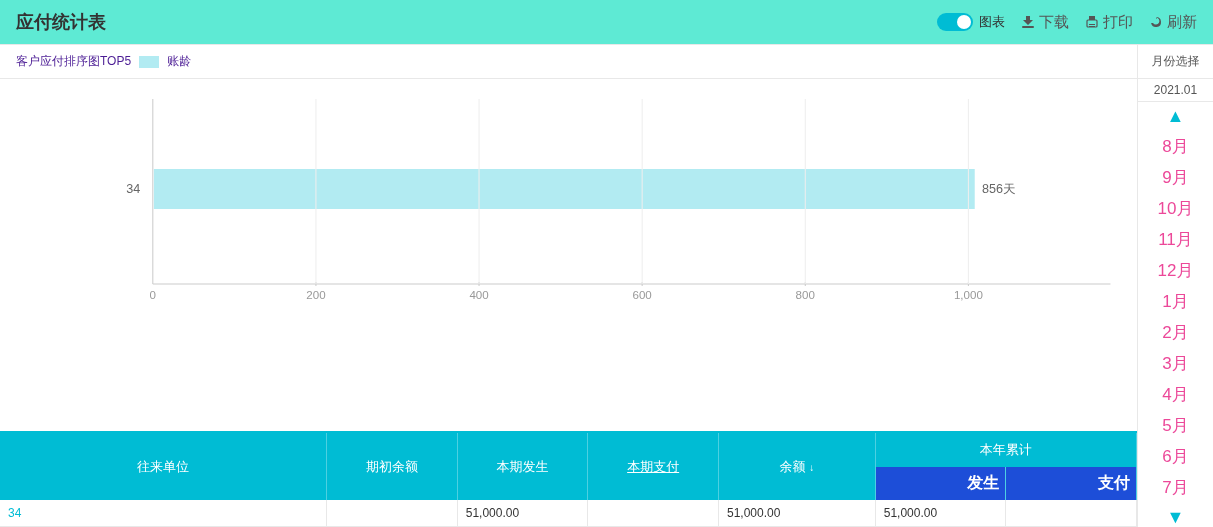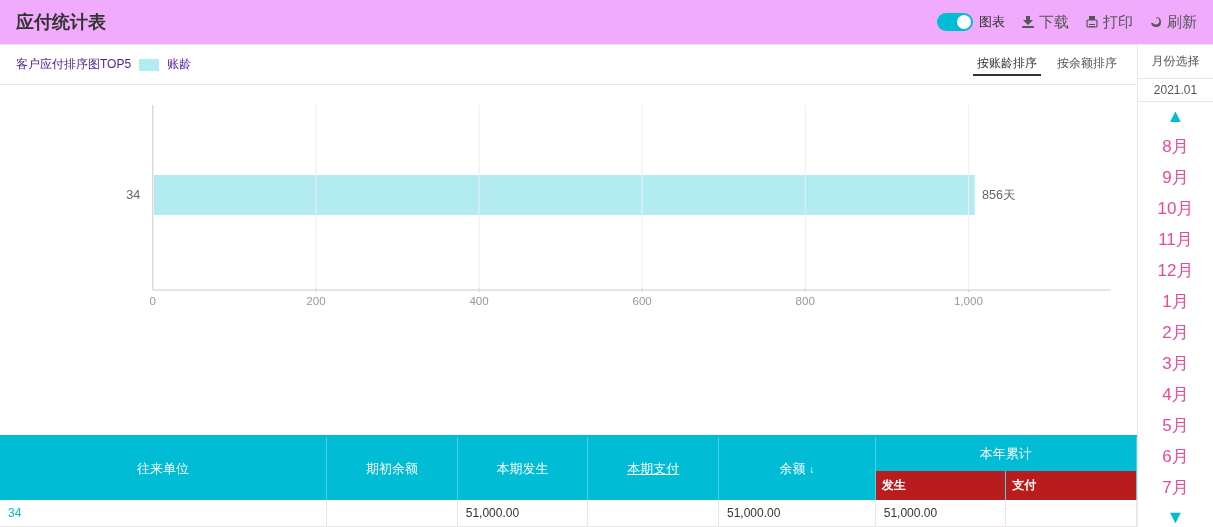--- a/index.html
+++ b/index.html
@@ -1,21 +1,21 @@
 <!DOCTYPE html>
 <html><head>
   <meta charset="utf-8">
   <style>
     * { box-sizing: border-box; margin: 0; padding: 0; }
     body { font-family: "Microsoft YaHei", Arial, sans-serif; font-size: 13px; background: #f5f5f5; color: #333; }
     
     .app-container { width: 1213px; height: 527px; display: flex; flex-direction: column; background: #fff; overflow: hidden; }
     
     
-    .header { display: flex; align-items: center; padding: 10px 16px; border-bottom: 1px solid #e8e8e8; background: #f0abfc; }
+    .header { display: flex; align-items: center; padding: 10px 16px; border-bottom: 1px solid #e8e8e8; background: #5eead4; }
     .header-title { font-size: 18px; font-weight: bold; color: #333; flex: 1; }
     .header-actions { display: flex; align-items: center; gap: 16px; }
     .toggle-wrap { display: flex; align-items: center; gap: 6px; }
     .toggle-switch { width: 36px; height: 18px; background: #00bcd4; border-radius: 9px; position: relative; cursor: pointer; }
     .toggle-switch::after { content: ''; position: absolute; width: 14px; height: 14px; background: #fff; border-radius: 50%; top: 2px; right: 2px; }
     .action-btn { display: flex; align-items: center; gap: 4px; color: #555; cursor: pointer; font-size: 15px; }
     
     
     .main-area { display: flex; flex: 1; overflow: hidden; }
     
@@ -31,21 +31,21 @@
     .sort-tab.active { color: #333; border-bottom: 2px solid #333; }
     
     
     .chart-area { flex: 1; padding: 10px 16px 0; position: relative; min-height: 280px; max-height: 360px; }
     
     
     .table-section { border-top: 2px solid #00bcd4; }
     .table-wrap { overflow-x: auto; }
     table { width: 100%; border-collapse: collapse; }
     .table-header-row th { background: #00bcd4; color: #fff; text-align: center; padding: 8px 6px; font-size: 13px; font-weight: normal; border-right: 1px solid #4dd0e1; }
-    .table-subheader-row th { background: #b91c1c; color: #fff; text-align: left; padding: 6px; font-size: 12px; border-right: 1px solid #4dd0e1; }
+    .table-subheader-row th { background: #1d4ed8; color: #fff; text-align: right; padding: 6px; font-size: 16px; border-right: 1px solid #4dd0e1; }
     .table-data-row td { padding: 6px 8px; border-bottom: 1px solid #e8e8e8; border-right: 1px solid #e8e8e8; font-size: 12px; text-align: left; }
     .table-data-row td:first-child { text-align: left; }
     .table-data-row td a { color: #00bcd4; text-decoration: none; }
     
     
     .right-sidebar { width: 76px; border-left: 1px solid #e8e8e8; background: #fff; display: flex; flex-direction: column; align-items: center; padding: 0; overflow-y: auto; }
     .sidebar-title { font-size: 12px; color: #555; padding: 8px 4px; text-align: center; border-bottom: 1px solid #e8e8e8; width: 100%; }
     .sidebar-year { font-size: 12px; color: #555; padding: 4px; text-align: center; border-bottom: 1px solid #e8e8e8; width: 100%; }
     .sidebar-nav { display: flex; flex-direction: column; align-items: center; width: 100%; }
     .nav-arrow { color: #00bcd4; font-size: 18px; cursor: pointer; padding: 4px; text-align: center; width: 100%; }
@@ -91,24 +91,20 @@
 
   <div class="main-area">
 
     <div class="chart-section">
 
       <div class="chart-header">
         <div class="chart-legend">
           <span>客户应付排序图TOP5</span>
           <span class="legend-color"></span>
           <span>账龄</span>
-        </div>
-        <div class="sort-tabs">
-          <span class="sort-tab active">按账龄排序</span>
-          <span class="sort-tab">按余额排序</span>
         </div>
       </div>
 
       <div class="chart-area">
         <svg width="100%" height="230" viewBox="0 0 1050 230" preserveAspectRatio="none">
 
           <line x1="130" y1="10" x2="130" y2="195" stroke="#ccc" stroke-width="1"></line>
 
           <rect x="131" y="80" width="780" height="40" fill="#b2ebf2"></rect>
 

